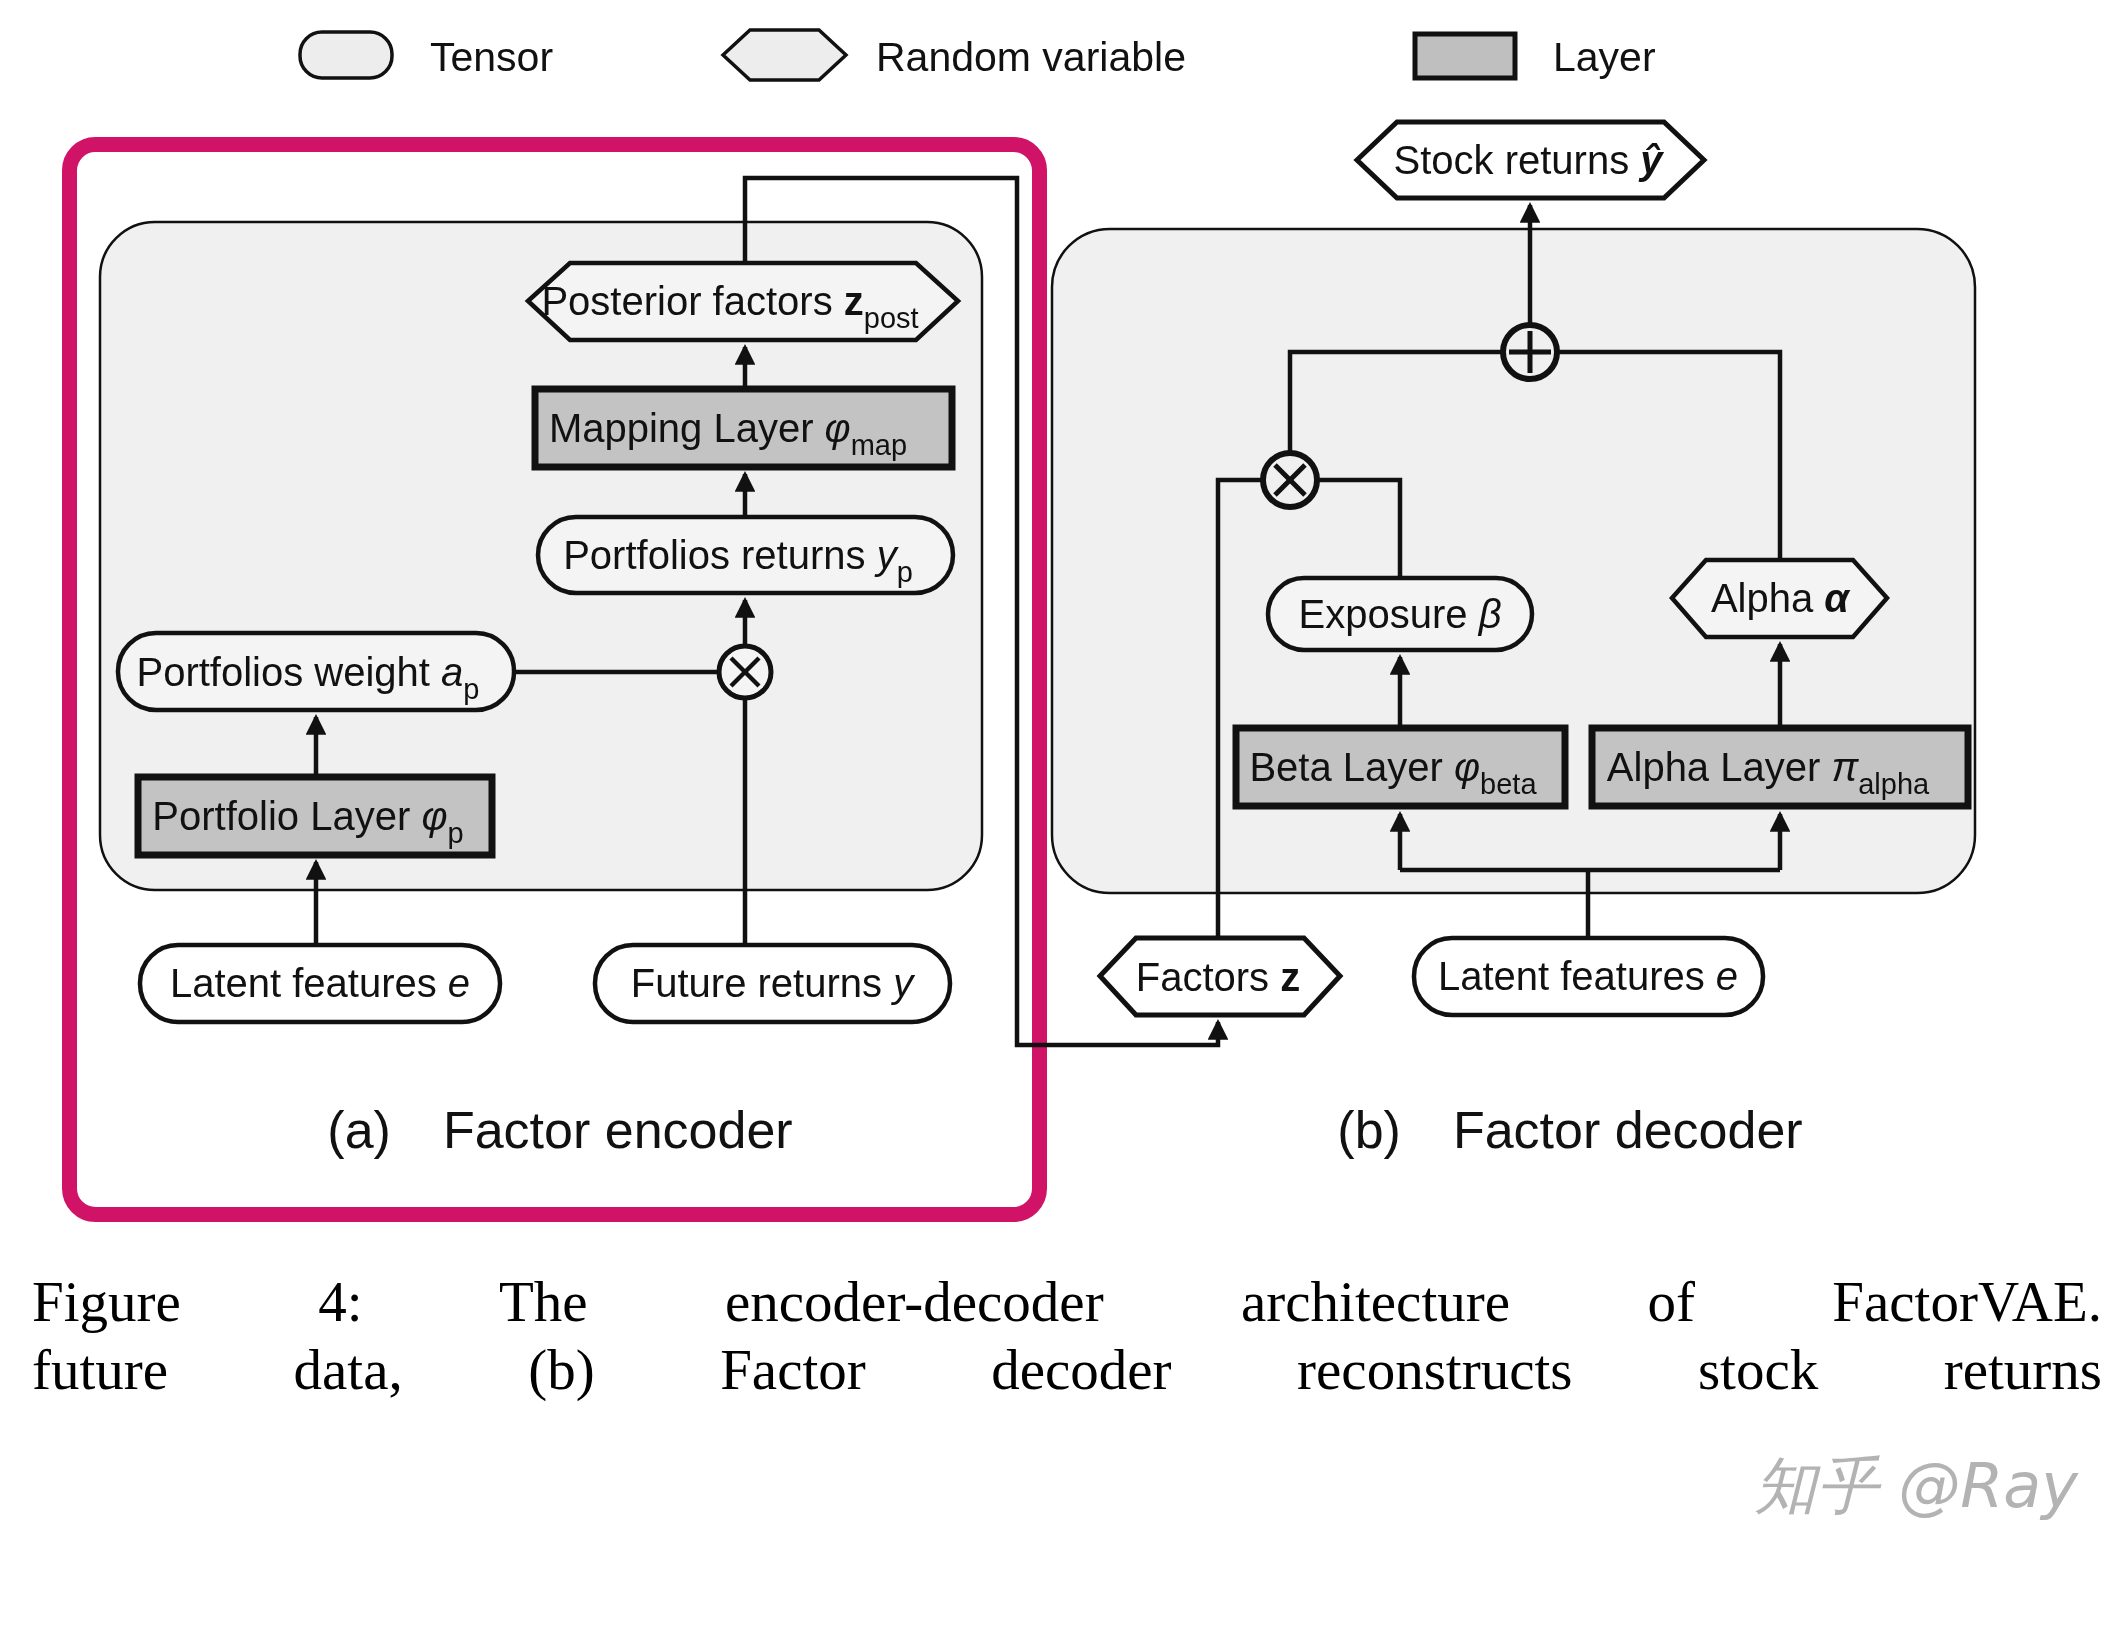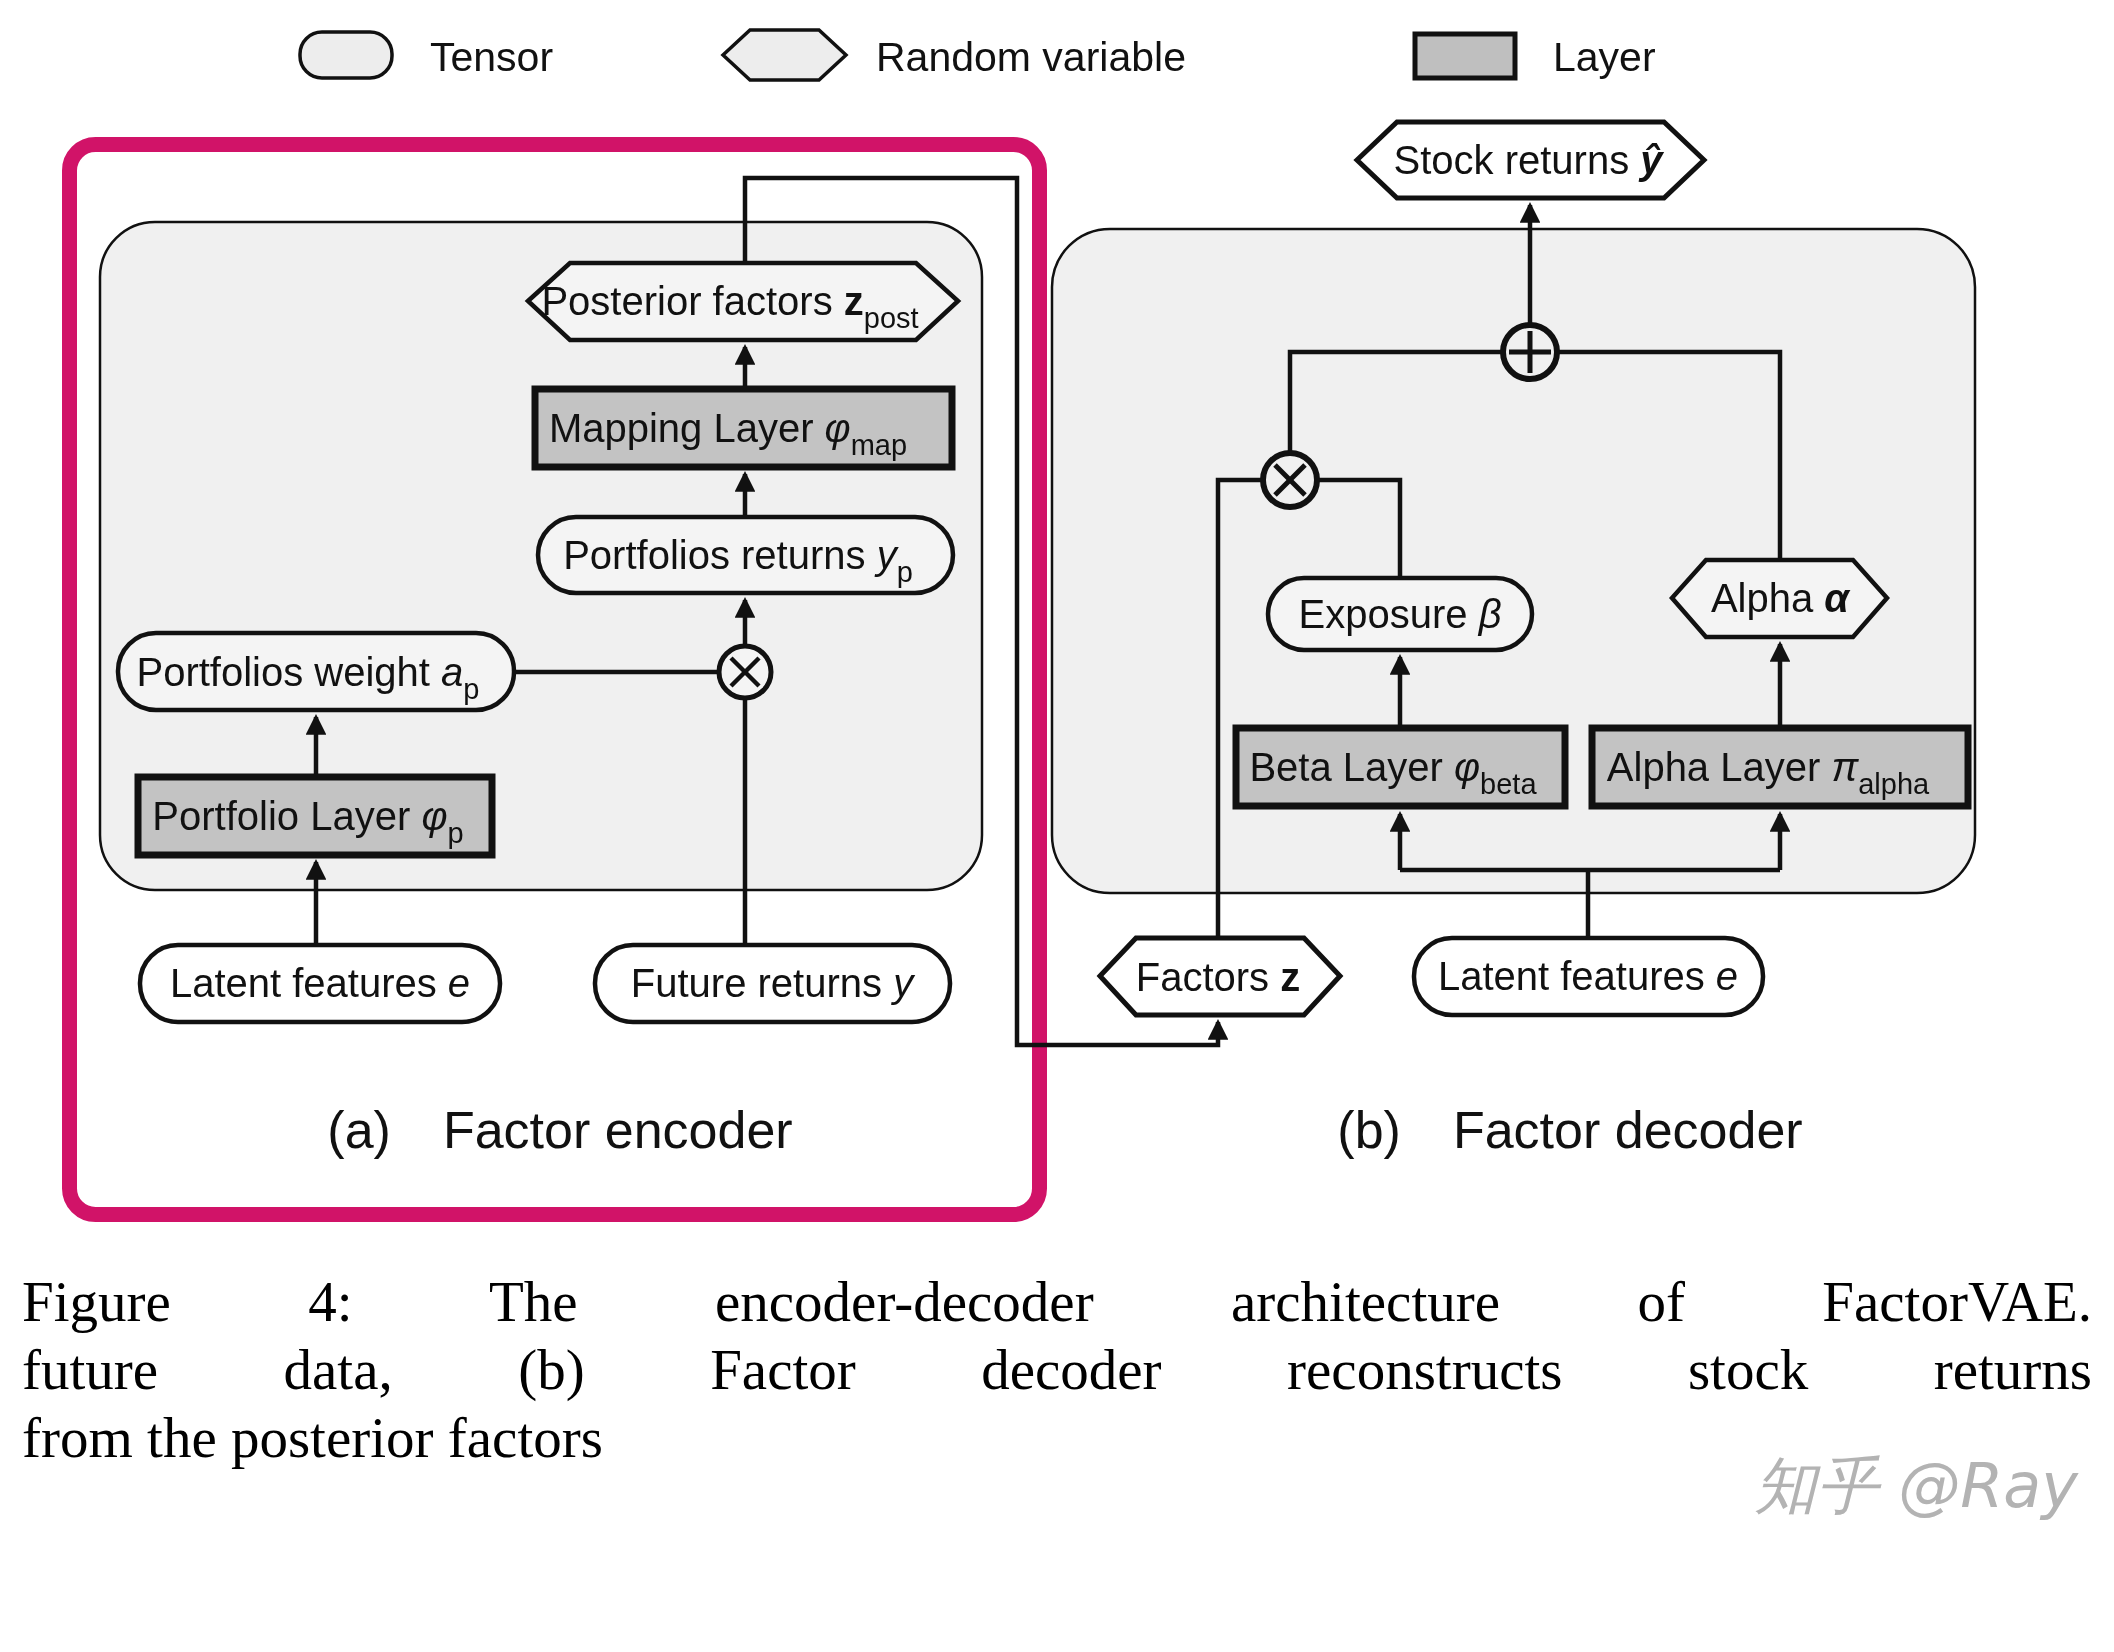--- a/index.html
+++ b/index.html
@@ -8,21 +8,21 @@
   .node-label{font-family:"Liberation Sans",sans-serif;font-size:40px;fill:#111;}
   .legend-label{font-family:"Liberation Sans",sans-serif;font-size:41px;fill:#111;}
   .panel-caption{font-family:"Liberation Sans",sans-serif;font-size:52px;fill:#111;}
   .var-italic{font-style:italic;}
   .var-bold{font-weight:bold;}
   .var-bolditalic{font-weight:bold;font-style:italic;}
   .sub{font-size:29px;}
   .shape{stroke:#111;}
   .wire{stroke:#111;stroke-width:4.5;fill:none;}
   #figure-caption{
-    position:absolute;left:22px;top:1268px;width:2070px;
+    position:absolute;left:32px;top:1268px;width:2070px;
     font-family:"Liberation Serif",serif;font-size:57px;color:#000;
     line-height:68px;
   }
   #figure-caption .cap-line{text-align:justify;text-align-last:justify;}
   #figure-caption .cap-line.last{text-align:left;text-align-last:left;}
   #watermark{
     position:absolute;right:36px;top:1444px;
     font-family:"DejaVu Sans",sans-serif;font-size:62px;color:#b3b3b3;font-style:italic;
   }
 </style>
@@ -145,16 +145,15 @@
     <text class="node-label" x="1588" y="990" text-anchor="middle"><tspan>Latent features </tspan><tspan class="var-italic">e</tspan></text>
   </g>
 
   <text class="panel-caption" x="560" y="1148" text-anchor="middle">(a) Factor encoder</text>
   <text class="panel-caption" x="1570" y="1148" text-anchor="middle">(b) Factor decoder</text>
 </svg>
 
 <div id="figure-caption">
   <div class="cap-line">Figure 4: The encoder-decoder architecture of FactorVAE.</div>
   <div class="cap-line">future data, (b) Factor decoder reconstructs stock returns</div>
-  <div class="cap-line last">from the posterior factors</div>
 </div>
 
 <div id="watermark">知乎 @Ray</div>
 
 </body></html>

